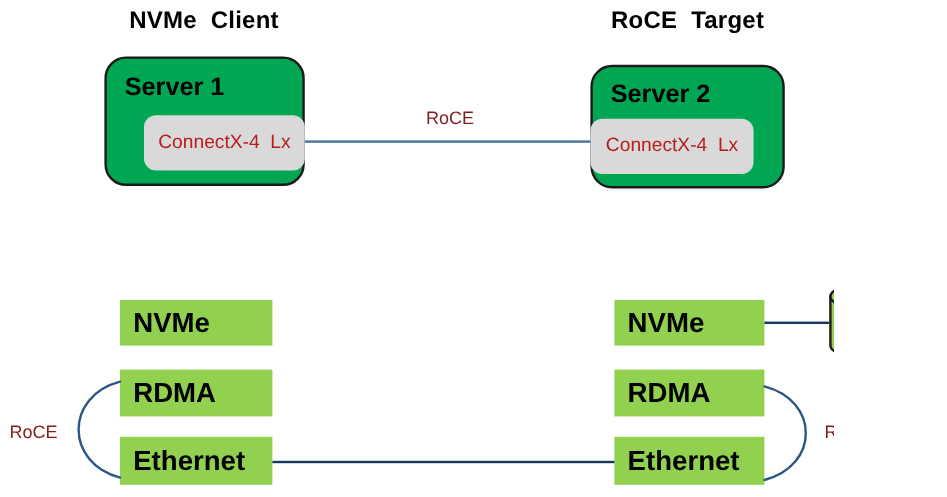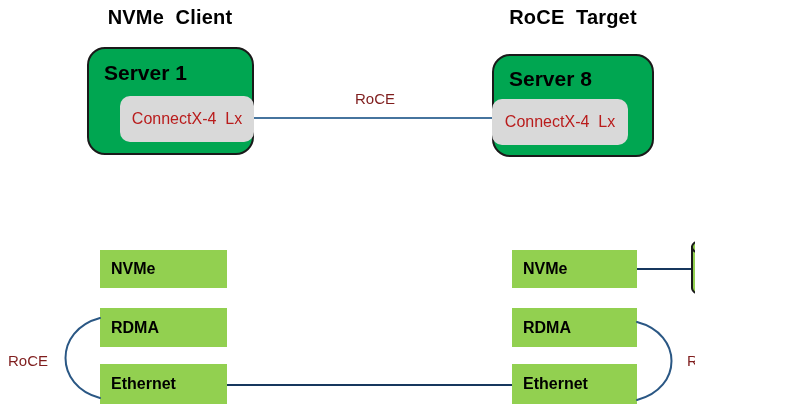--- a/index.html
+++ b/index.html
@@ -21,42 +21,42 @@
   }
   .nic{
     position:absolute;background:#D9D9D9;border-radius:10px;
     display:flex;align-items:center;justify-content:center;
     font-size:16px;color:#b91c1c;box-sizing:border-box;
   }
   .stack-box{
     position:absolute;background:#92D050;width:127px;height:39px;
     display:flex;align-items:center;box-sizing:border-box;padding-left:11px;
   }
-  .stack-box .lbl{font-weight:bold;font-size:16px;color:#000;}
+  .stack-box .lbl{font-weight:bold;font-size:23px;color:#000;}
   .wire{position:absolute;height:2px;background:#17375E;}
   .toplink{position:absolute;height:2px;background:#46749E;}
   .roce{position:absolute;font-size:15px;color:#7f1d1d;}
   svg{display:block;}
   .overlay{position:absolute;left:0;top:0;pointer-events:none;}
 </style>
 </head>
 <body>
 
 <div class="stage">
 
   <div class="abs title t" style="left:87px;top:6px;width:166px;">NVMe  Client</div>
   <div class="abs title t" style="left:492px;top:6px;width:162px;">RoCE  Target</div>
 
   <div class="abs server" style="left:87px;top:47px;width:167px;height:108px;text-align:center;">
     <div class="server-label t" style="left:15px;top:12px;">Server 1</div>
     <div class="nic t" style="left:31px;top:47px;width:134px;height:46px;">ConnectX-4  Lx</div>
   </div>
 
   <div class="abs server" style="left:492px;top:54px;width:162px;height:103px;">
-    <div class="server-label t" style="left:15px;top:11px;">Server 8</div>
+    <div class="server-label t" style="left:15px;top:11px;">Server 2</div>
     <div class="nic t" style="left:-2px;top:43px;width:136px;height:46px;">ConnectX-4  Lx</div>
   </div>
 
   <div class="roce t" style="left:343px;top:90px;width:64px;text-align:center;">RoCE</div>
   <div class="toplink" style="left:254px;top:117px;width:238px;"></div>
 
   <div class="stack-box" style="left:100px;top:250px;height:38px;">
     <span class="lbl t">NVMe</span>
   </div>
   <div class="stack-box" style="left:100px;top:308px;">

